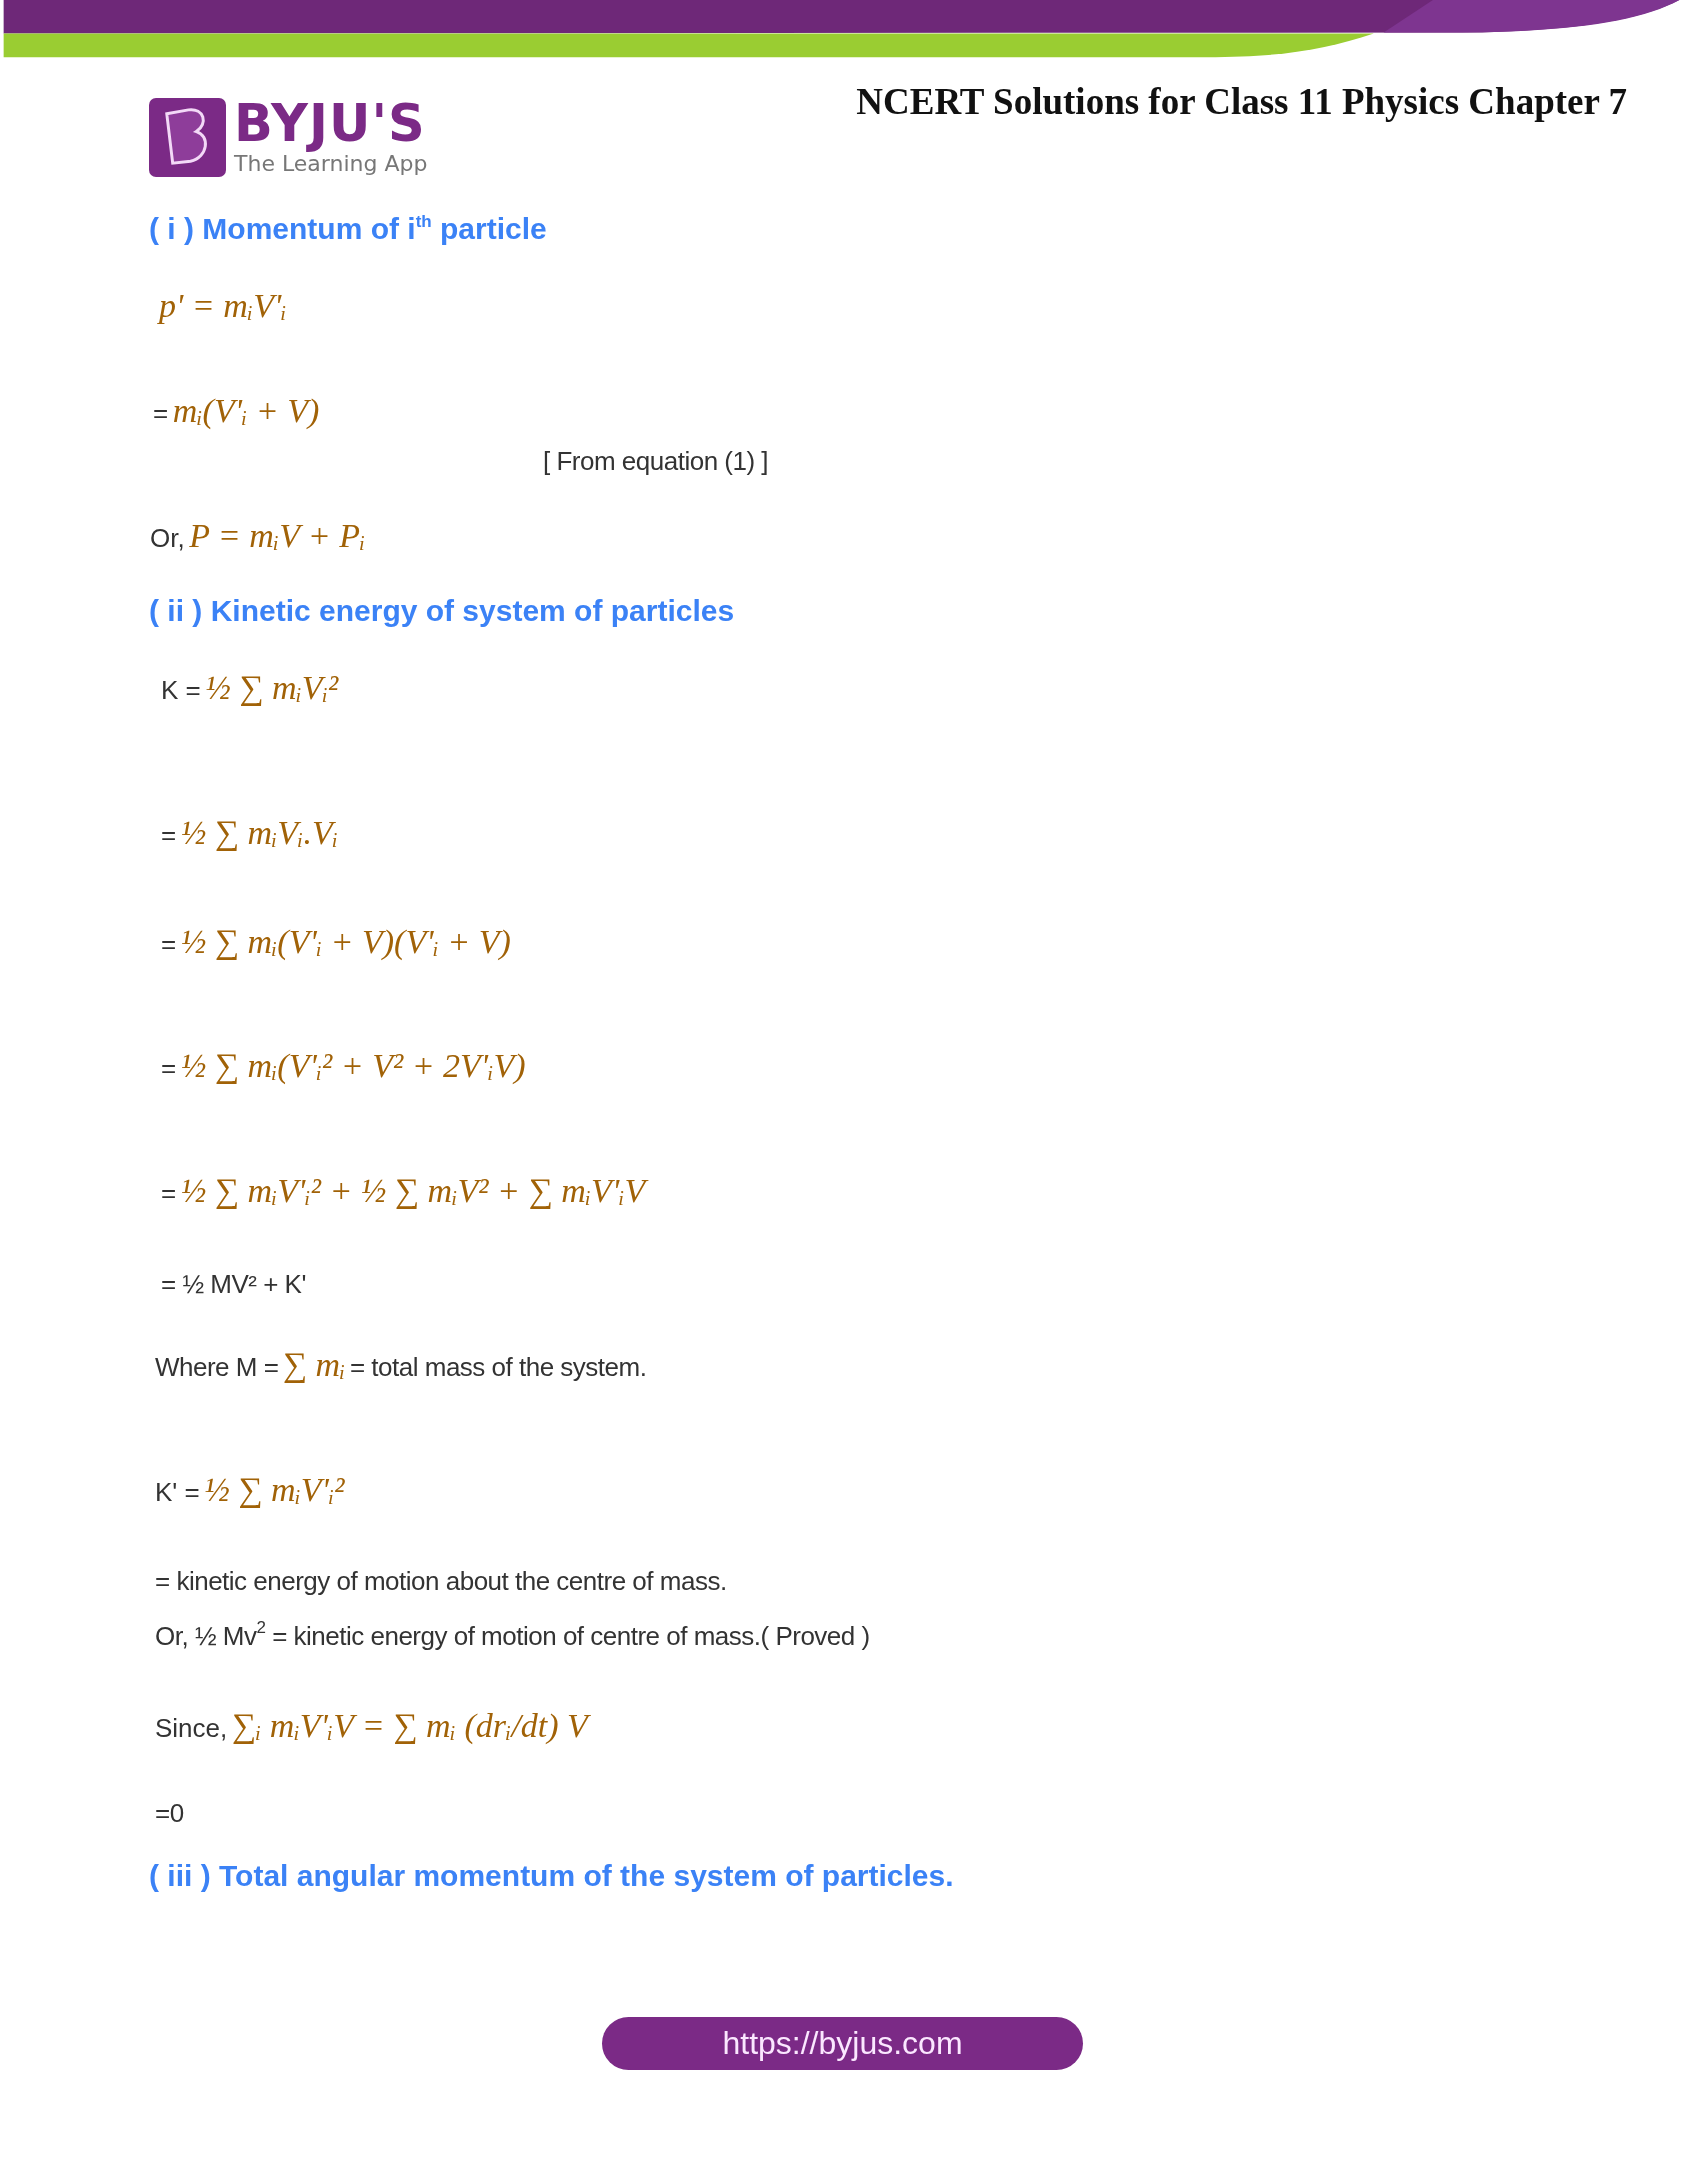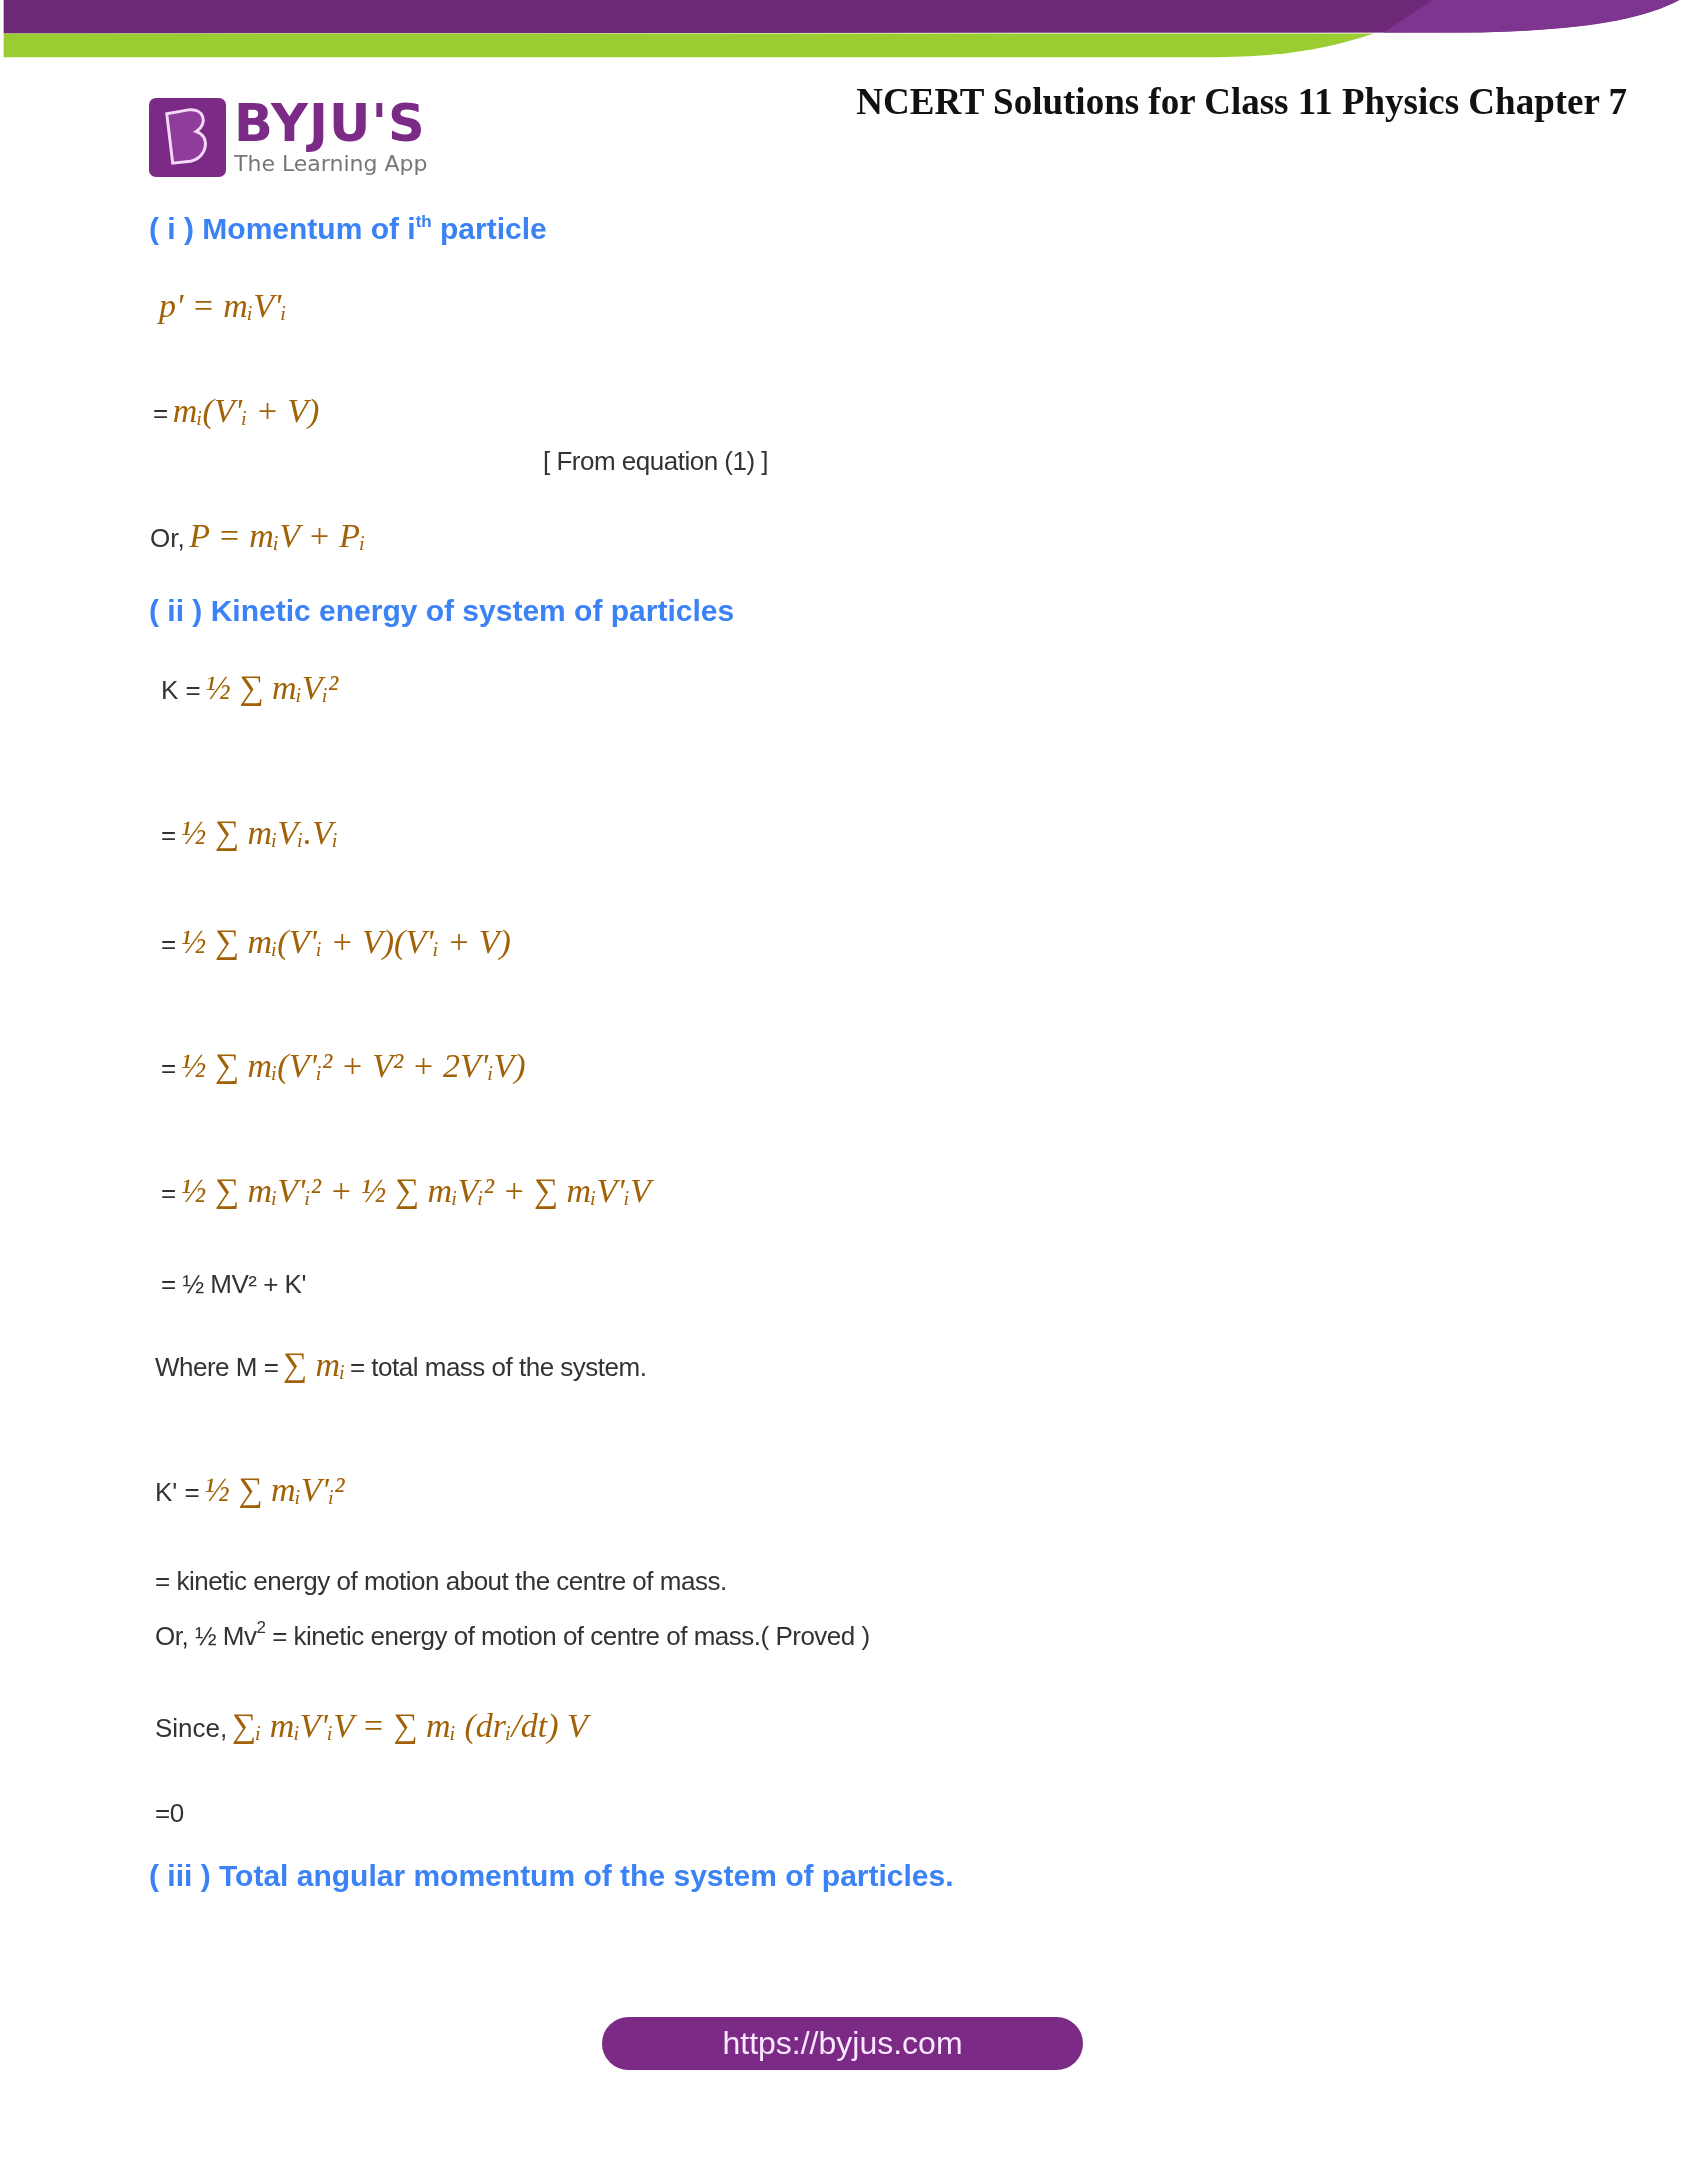--- a/index.html
+++ b/index.html
@@ -99,21 +99,21 @@
     <span class="math">½ ∑ mᵢ(V'ᵢ + V)(V'ᵢ + V)</span>
   </div>
 
   <div class="line" style="top:1047px;left:12px;">
     <span class="plain">=</span>
     <span class="math">½ ∑ mᵢ(V'ᵢ² + V² + 2V'ᵢV)</span>
   </div>
 
   <div class="line" style="top:1172px;left:12px;">
     <span class="plain">=</span>
-    <span class="math">½ ∑ mᵢV'ᵢ² + ½ ∑ mᵢVᵢ² + ∑ mᵢV'ᵢV</span>
+    <span class="math">½ ∑ mᵢV'ᵢ² + ½ ∑ mᵢV² + ∑ mᵢV'ᵢV</span>
   </div>
 
   <div class="line text" style="top:1269px;left:12px;">= ½ MV² + K'</div>
 
   <div class="line" style="top:1346px;left:6px;">
     <span class="text">Where M =</span>
     <span class="math">∑ mᵢ</span>
     <span class="text">= total mass of the system.</span>
   </div>
 

